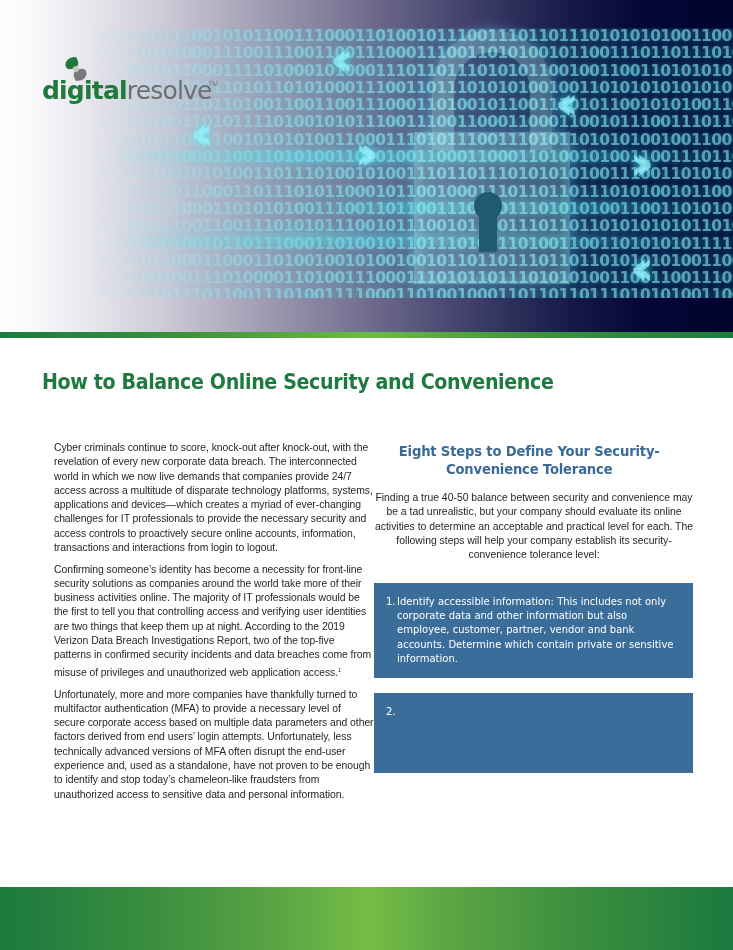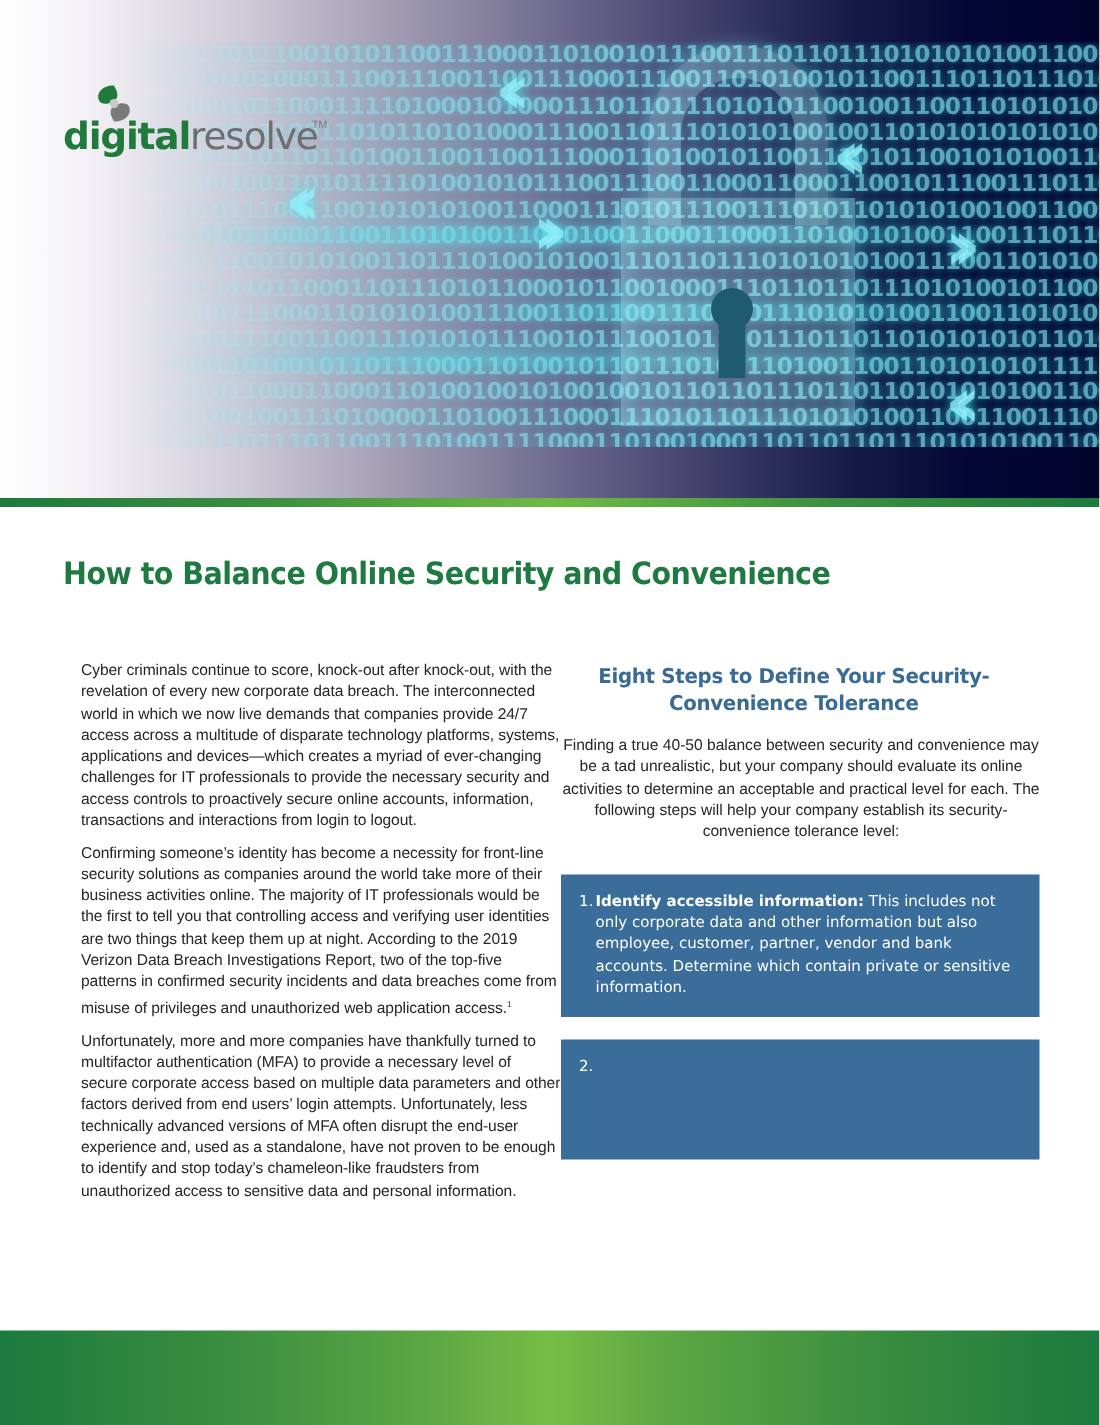--- a/index.html
+++ b/index.html
@@ -95,21 +95,21 @@
     }
     .intro { font-family: "Liberation Sans", sans-serif; font-size: 10.4px; line-height: 14.3px; color: #262626; }
 
     .step-box {
       position: absolute; left: 374px; width: 319px; background: #3b6d9a; color: #ffffff;
       font-family: "DejaVu Sans", sans-serif; font-size: 10px; line-height: 14.2px;
       padding: 12px 14px 12px 12px;
     }
     .step-box .num { position: absolute; left: 12px; }
     .step-box .txt { display: block; padding-left: 11px; }
-    .step-box .lead { font-weight: bold; }
+    .step-box .lead { font-weight: normal; }
     .step-1 { top: 583px; height: 95px; }
     .step-2 { top: 693px; height: 80px; }
 
     
     .footer-band {
       position: absolute; left: 0; top: 887px; width: 733px; height: 63px;
       background: linear-gradient(90deg, #1b7a3e 0%, #3a8d3f 20%, #5aa544 38%, #76bd45 50%, #5aa544 62%, #3a8d3f 80%, #1b7a3e 100%);
     }
   </style>
 </head>

